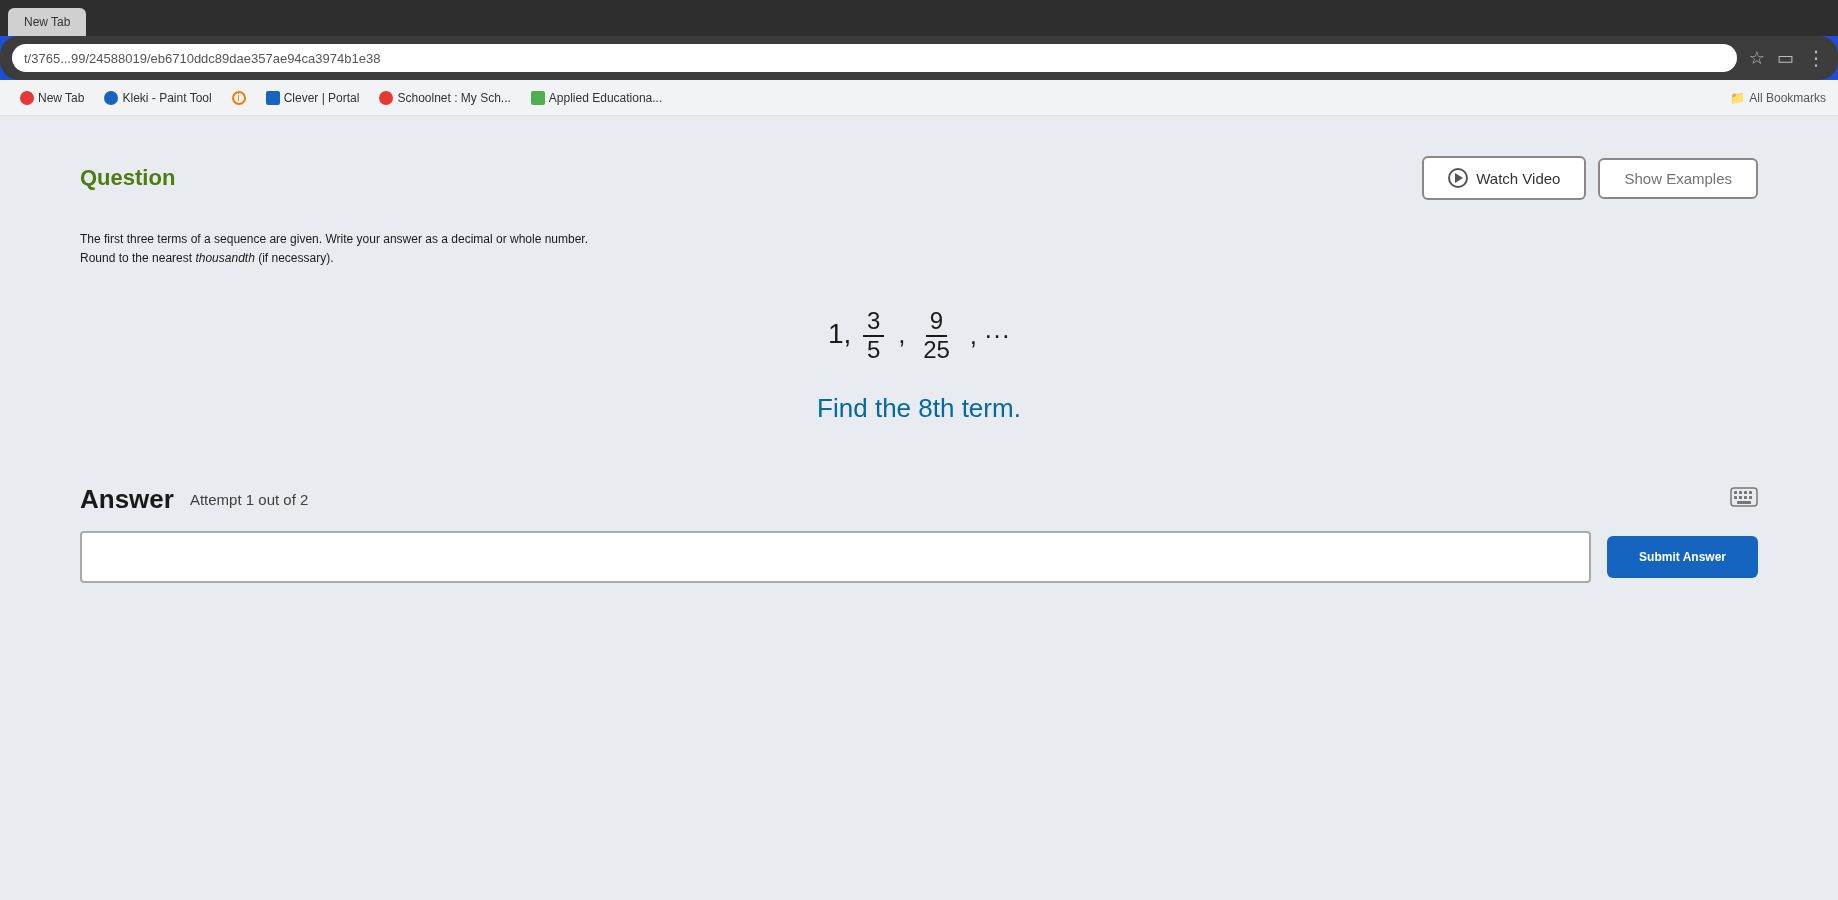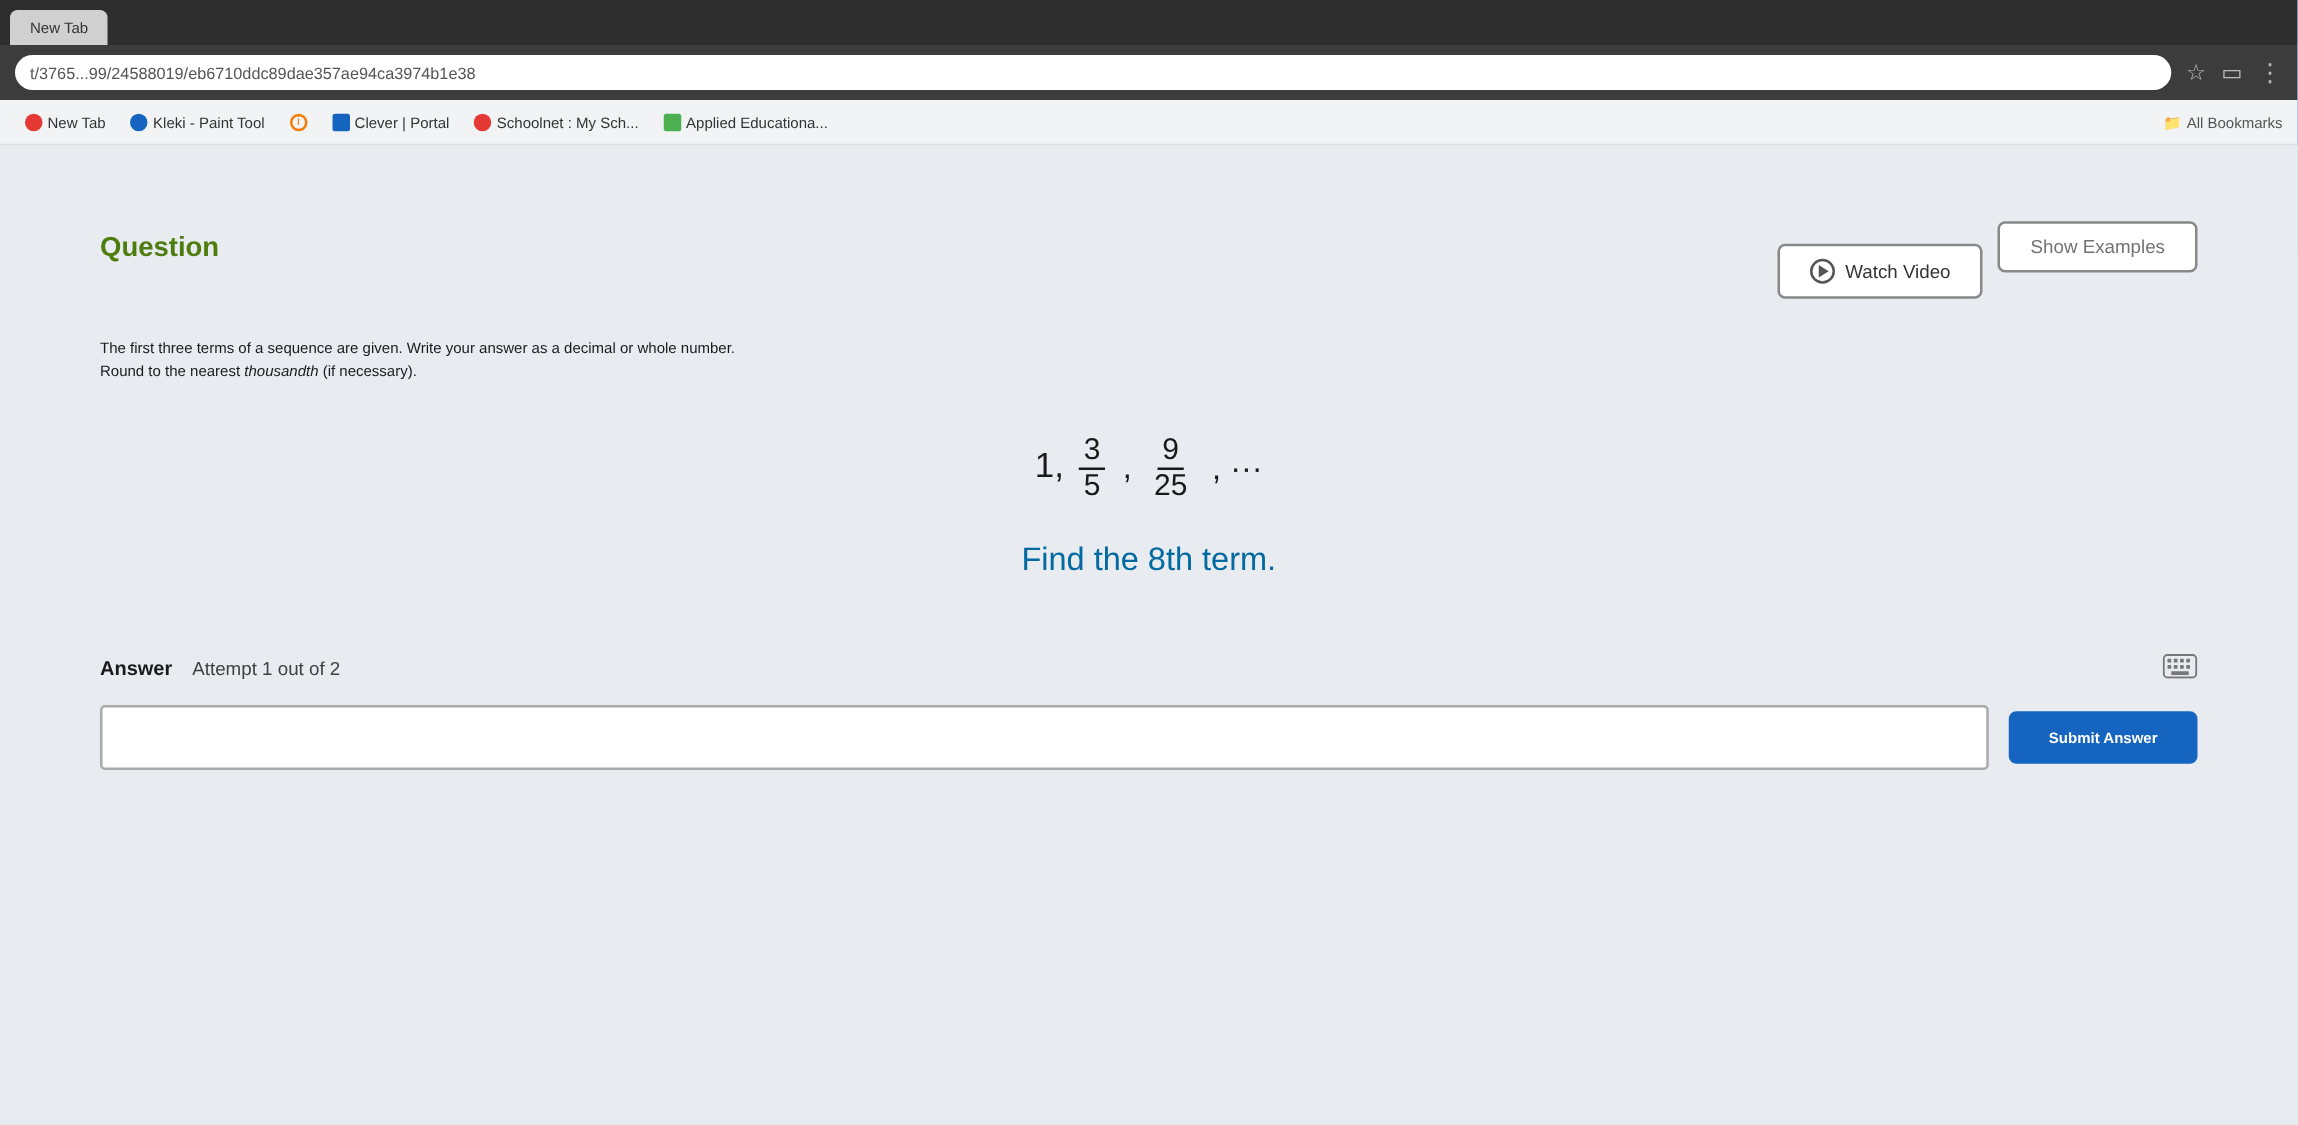--- a/index.html
+++ b/index.html
@@ -42,20 +42,21 @@
       height: 28px;
     }
 
     .address-bar-row {
       background: #3c3c3c;
       height: 44px;
       display: flex;
       align-items: center;
       padding: 0 12px;
       gap: 12px;
+      border-radius: 19px;
     }
 
     .address-bar {
       background: #fff;
       border-radius: 20px;
       flex: 1;
       height: 28px;
       display: flex;
       align-items: center;
       padding: 0 12px;
@@ -132,21 +133,20 @@
       border: 2px solid #888;
       background: #fff;
       border-radius: 6px;
       padding: 10px 24px;
       font-size: 15px;
       cursor: pointer;
       display: flex;
       align-items: center;
       gap: 8px;
       color: #333;
-      margin-top: 39px;
     }
 
     .play-circle {
       width: 20px;
       height: 20px;
       border-radius: 50%;
       border: 2px solid #555;
       display: flex;
       align-items: center;
       justify-content: center;
@@ -219,21 +219,21 @@
     }
 
     .answer-label-row {
       display: flex;
       align-items: center;
       justify-content: space-between;
       margin-bottom: 16px;
     }
 
     .answer-label {
-      font-size: 16px;
+      font-size: 26px;
       font-weight: bold;
       color: #1a1a1a;
     }
 
     .attempt-text {
       font-size: 15px;
       color: #404040;
     }
 
     .keyboard-icon {

